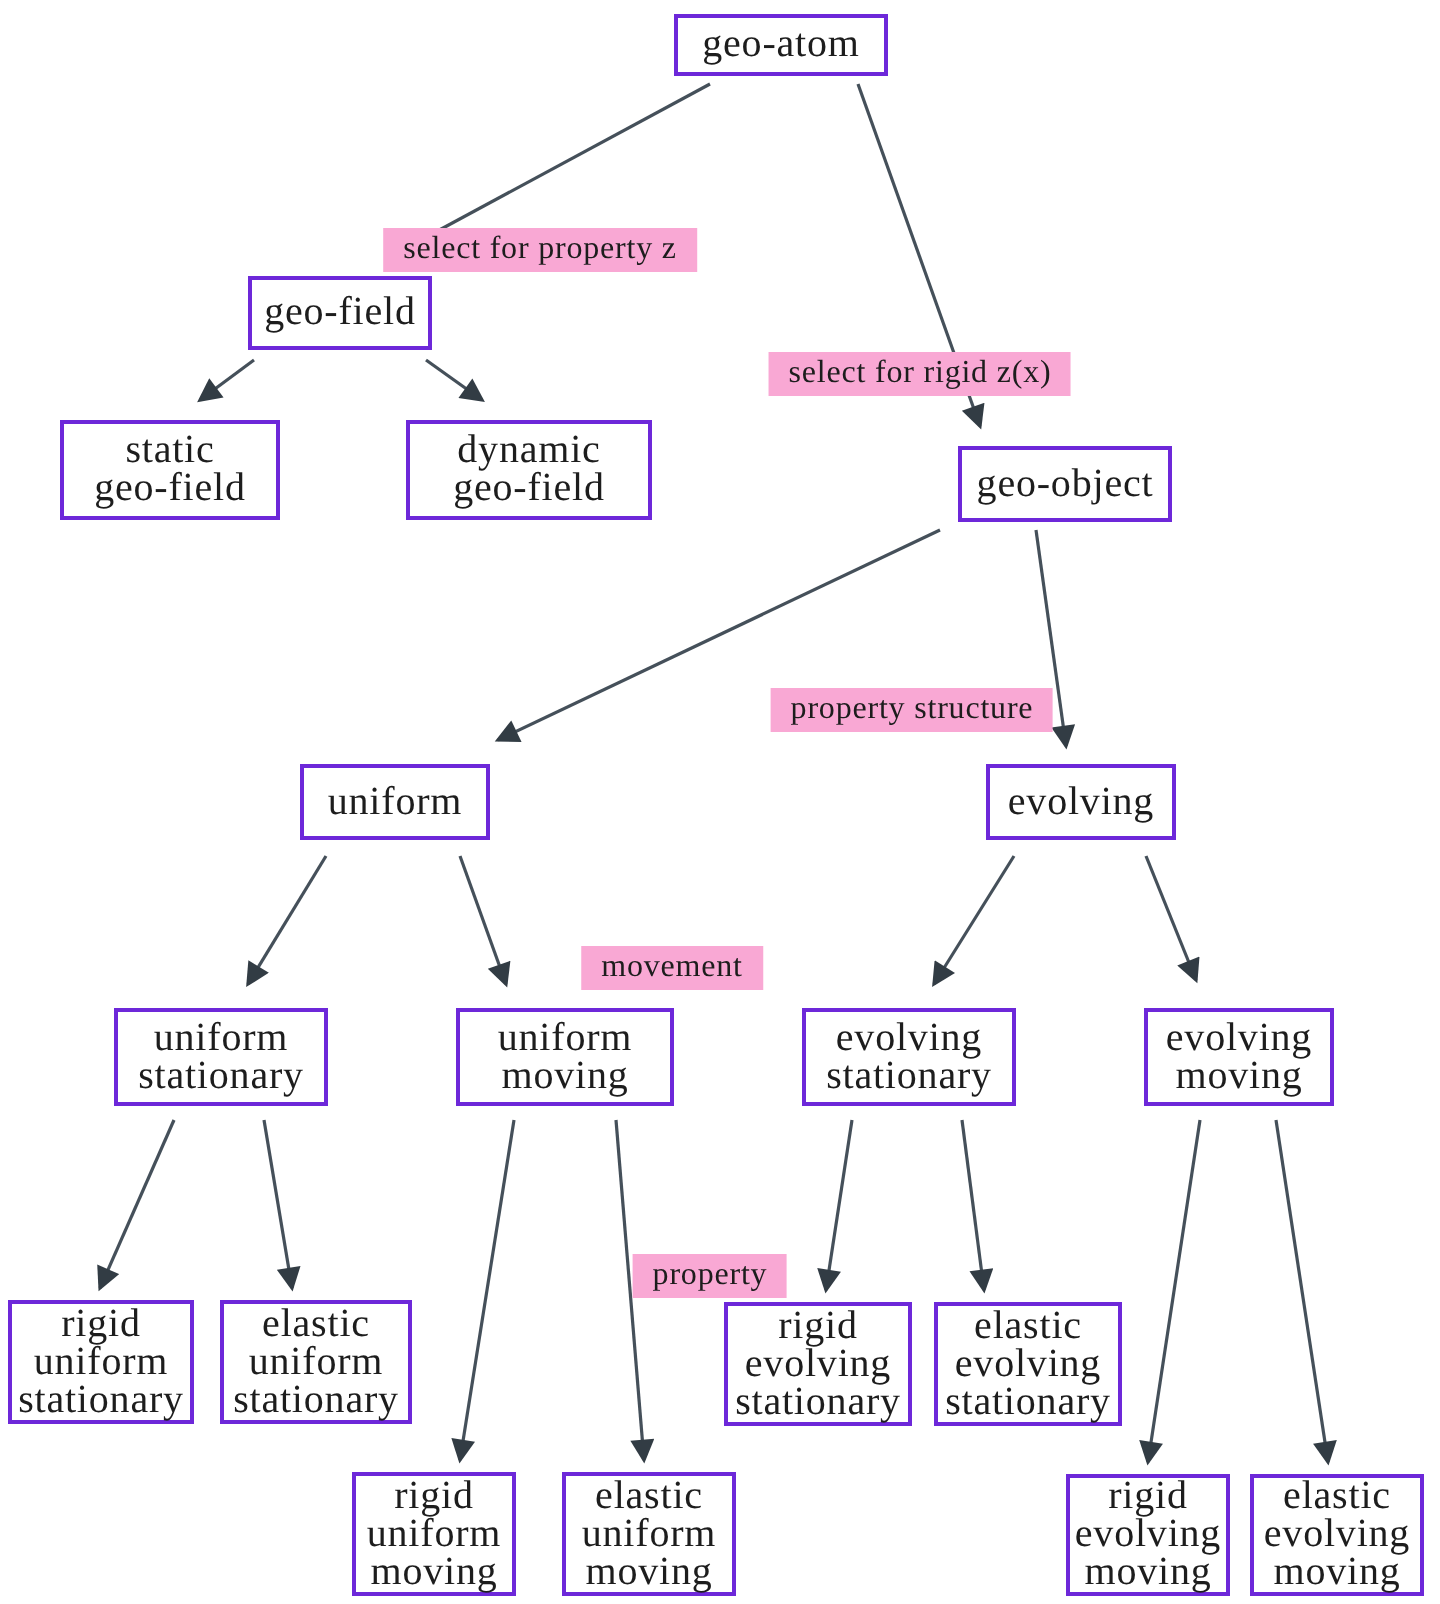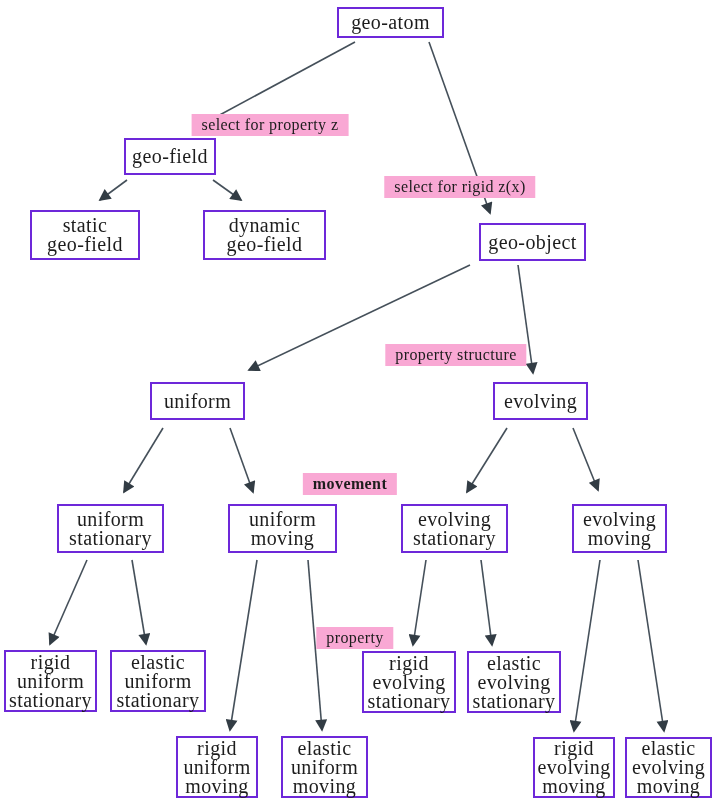--- a/index.html
+++ b/index.html
@@ -79,21 +79,21 @@
         <line x1="426" y1="560" x2="413" y2="645" stroke="#45505a" stroke-width="1.6" marker-end="url(#arrowhead)"></line>
         <line x1="481" y1="560" x2="492" y2="645" stroke="#45505a" stroke-width="1.6" marker-end="url(#arrowhead)"></line>
         <line x1="600" y1="560" x2="574" y2="731" stroke="#45505a" stroke-width="1.6" marker-end="url(#arrowhead)"></line>
         <line x1="638" y1="560" x2="664" y2="731" stroke="#45505a" stroke-width="1.6" marker-end="url(#arrowhead)"></line>
       </g>
   </svg>
   <div id="labels-layer">
       <div class="edge-label" style="left: 270px; top: 81px;">select for property z</div>
       <div class="edge-label" style="left: 460px; top: 143px;">select for rigid z(x)</div>
       <div class="edge-label" style="left: 456px; top: 311px;">property structure</div>
-      <div class="edge-label" style="left: 350px; top: 440px; font-weight: bold;">movement</div>
+      <div class="edge-label" style="left: 336px; top: 440px;">movement</div>
       <div class="edge-label" style="left: 355px; top: 594px;">property</div>
     </div>
   <div id="nodes-layer">
       <div class="node" style="left: 337px; top: 7px; width: 107px; height: 31px;">
         <div class="node-line">geo-atom</div>
       </div>
       <div class="node" style="left: 124px; top: 138px; width: 92px; height: 37px;">
         <div class="node-line">geo-field</div>
       </div>
       <div class="node" style="left: 30px; top: 210px; width: 110px; height: 50px; font-family: Liberation Serif, serif;">

